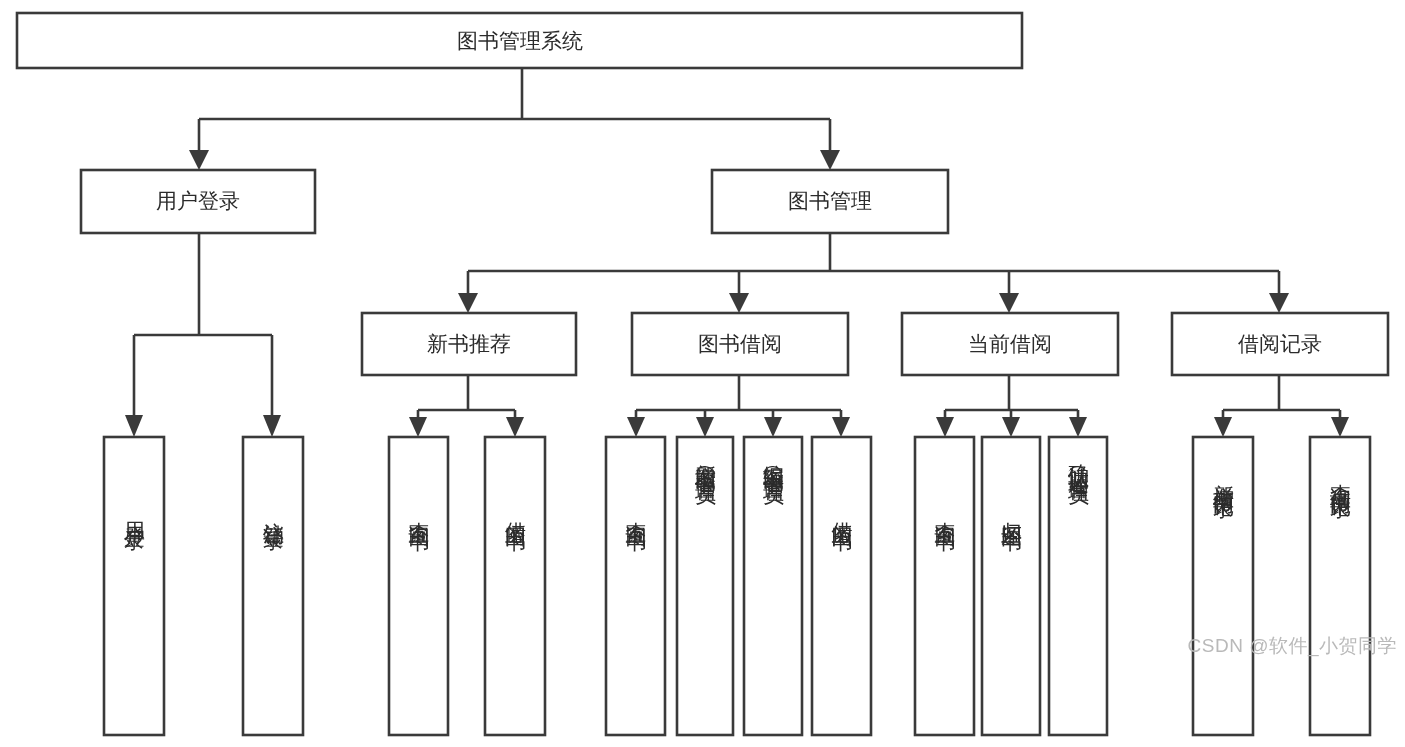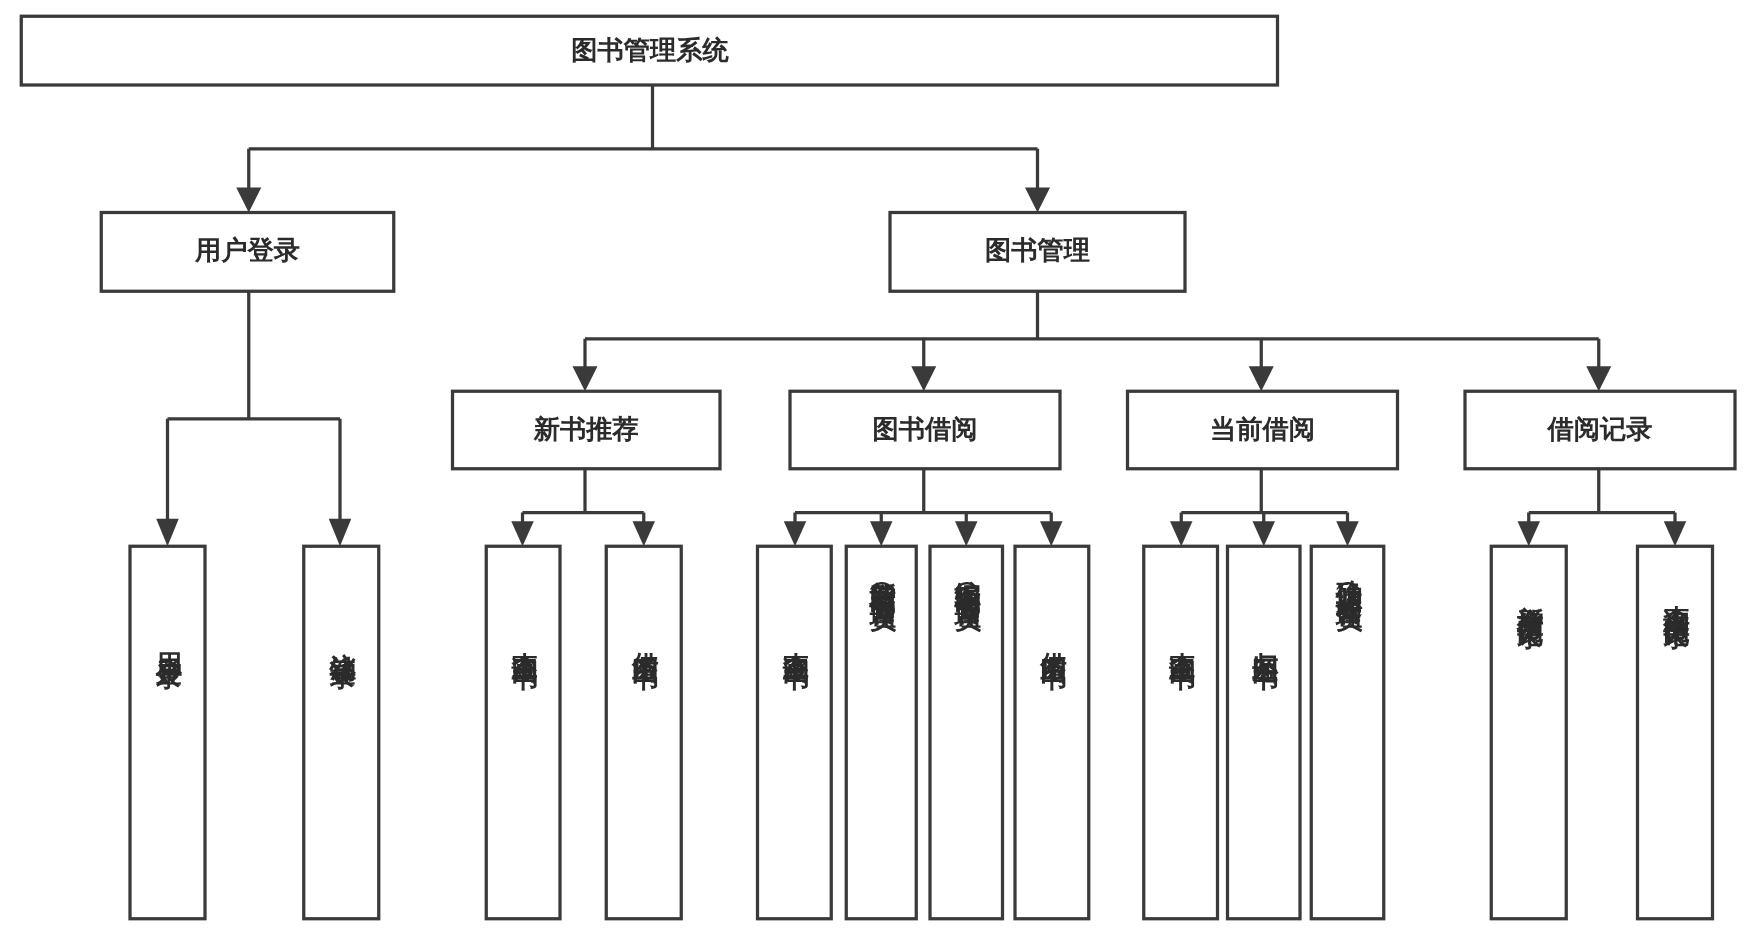--- a/index.html
+++ b/index.html
@@ -11,21 +11,20 @@
     width: 1405px;
     height: 747px;
     font-family: "Liberation Sans", "DejaVu Sans", sans-serif;
     overflow: hidden;
   }
   #diagram-root {
     position: relative;
     width: 1405px;
     height: 665px;
     background: #ffffff;
-    font-weight: bold;
   }
   svg.diagram-canvas {
     position: absolute;
     left: 0;
     top: 0;
     width: 1405px;
     height: 747px;
   }
   .node-box {
     fill: #ffffff;
@@ -237,14 +236,15 @@
   <div class="leaf-label-wrap" style="left:1049px; top:447px; width:58px;">
     <span class="leaf-label">确认归还（管理员）</span>
   </div>
   <div class="leaf-label-wrap" style="left:1193px; top:467px; width:60px;">
     <span class="leaf-label">新增借阅记录</span>
   </div>
   <div class="leaf-label-wrap" style="left:1310px; top:467px; width:60px;">
     <span class="leaf-label">查询借阅记录</span>
   </div>
 
+  <div class="watermark">CSDN @软件_小贺同学</div>
 
 </div>
 
 </body></html>

